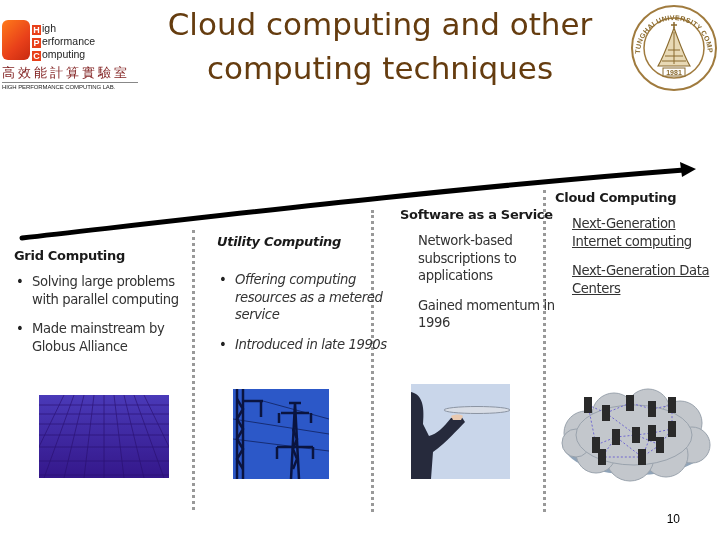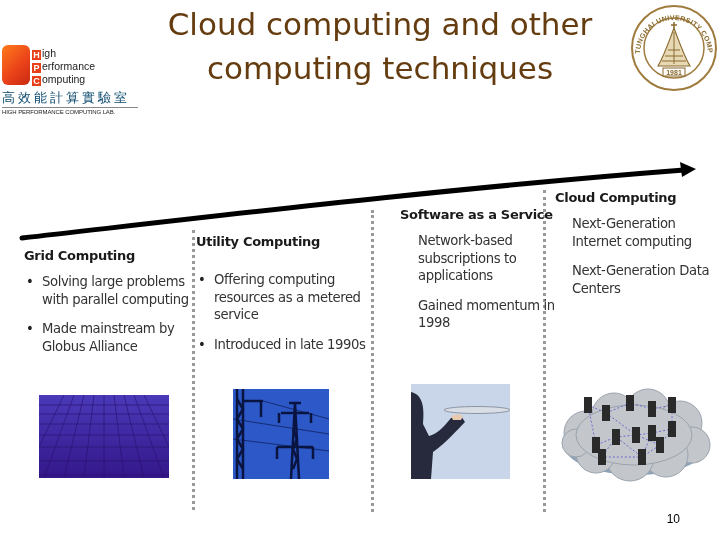--- a/index.html
+++ b/index.html
@@ -1,24 +1,24 @@
 <!DOCTYPE html>
 <html><head>
 <meta charset="utf-8">
 <style>
   html, body { margin:0; padding:0; }
   body { width:720px; height:540px; background:#ffffff; position:relative; overflow:hidden; font-family:"DejaVu Sans", sans-serif; }
   .abs { position:absolute; }
 
   
-  .hpc-logo { left:0; top:25px; width:145px; height:80px; }
+  .hpc-logo { left:0; top:0; width:145px; height:80px; }
   .hpc-square { left:2px; top:20px; width:28px; height:40px; border-radius:6px; background:linear-gradient(135deg,#ff7a1a 0%,#e8401a 60%,#c82a10 100%); }
   .hpc-lines { left:32px; top:22px; font-family:"Liberation Sans", sans-serif; font-size:10.5px; line-height:12px; color:#222; }
   .hpc-lines .cap { display:inline-block; width:9px; height:10px; background:#e8401a; color:#fff; font-weight:bold; text-align:center; line-height:10px; font-size:9px; margin-right:1px; vertical-align:-1px; }
-  .hpc-cjk { left:2px; top:64px; font-family:"DejaVu Serif", serif; font-size:13px; letter-spacing:3px; color:#0c4a6e; white-space:nowrap; }
+  .hpc-cjk { left:2px; top:64px; font-family:"DejaVu Serif", serif; font-size:13px; letter-spacing:3px; color:#7f1d1d; white-space:nowrap; }
   .hpc-rule { left:2px; top:82px; width:136px; height:1px; background:#888; }
   .hpc-en { left:2px; top:84px; font-family:"Liberation Sans", sans-serif; font-size:6px; color:#222; white-space:nowrap; letter-spacing:-0.1px; }
 
   
   .title { left:100px; top:2px; width:560px; text-align:center; font-family:"DejaVu Sans", sans-serif; font-size:31px; line-height:44px; color:#653c0f; }
   .title div { white-space:nowrap; }
 
   
   .seal { left:630px; top:4px; width:88px; height:88px; }
 
@@ -74,21 +74,21 @@
 
 <svg class="abs arrow-svg" viewBox="0 0 720 100">
   <path d="M22 88 C 200 68, 450 38, 684 20" stroke="#000" stroke-width="5" fill="none" stroke-linecap="round"></path>
   <polygon points="696,19 680,12 682,27" fill="#000"></polygon>
 </svg>
 
 <div class="abs divider" style="left:192px; top:230px; height:280px;"></div>
 <div class="abs divider" style="left:371px; top:210px; height:302px;"></div>
 <div class="abs divider" style="left:543px; top:190px; height:322px;"></div>
 
-<div class="abs" style="left:24px; top:248px; width:168px;">
+<div class="abs" style="left:14px; top:248px; width:168px;">
   <div class="col-head">Grid Computing</div>
   <div class="col-text" style="margin-top:10px;">
     <ul>
       <li>Solving large problems with parallel computing</li>
       <li>Made mainstream by Globus Alliance</li>
     </ul>
   </div>
 </div>
 <div class="abs img" style="left:39px; top:395px; width:130px; height:83px;">
   <svg width="130" height="83" viewBox="0 0 130 83">
@@ -113,21 +113,21 @@
       <line x1="45" y1="0" x2="25" y2="83"></line>
         <line x1="85" y1="0" x2="105" y2="83"></line>
       <line x1="35" y1="0" x2="5" y2="83"></line>
         <line x1="95" y1="0" x2="125" y2="83"></line>
       <line x1="25" y1="0" x2="-15" y2="83"></line>
         <line x1="105" y1="0" x2="145" y2="83"></line>
     </g>
   </svg>
 </div>
 
-<div class="abs" style="left:196px; top:234px; width:170px;">
+<div class="abs" style="left:217px; top:234px; width:170px;font-style:italic;">
   <div class="col-head">Utility Computing</div>
   <div class="col-text" style="margin-top:22px;">
     <ul>
       <li>Offering computing resources as a metered service</li>
       <li>Introduced in late 1990s</li>
     </ul>
   </div>
 </div>
 <div class="abs img" style="left:233px; top:389px; width:96px; height:90px;">
   <svg width="96" height="90" viewBox="0 0 96 90">
@@ -147,35 +147,35 @@
       <path d="M44 58 L80 58 M44 58 L44 70 M80 58 L80 70"></path>
       <path d="M56 14 L68 14"></path>
     </g>
   </svg>
 </div>
 
 <div class="abs" style="left:380px; top:207px; width:165px;margin-left:20px;">
   <div class="col-head">Software as a Service</div>
   <div class="col-text" style="margin-top:10px; padding-left:18px;">
     <p>Network-based subscriptions to applications</p>
-    <p>Gained momentum in 1998</p>
+    <p>Gained momentum in 1996</p>
   </div>
 </div>
 <div class="abs img" style="left:411px; top:384px; width:99px; height:95px;">
   <svg width="99" height="95" viewBox="0 0 99 95">
     <rect width="99" height="95" fill="#c9d6ea"></rect>
     <path d="M0 8 C10 10 14 20 12 40 L18 52 C26 50 32 44 40 34 L50 32 L54 38 C46 46 36 58 22 68 L20 95 L0 95 Z" fill="#262a3c"></path>
     <ellipse cx="66" cy="26" rx="33" ry="3.5" fill="#d8dde6" stroke="#8c95a3" stroke-width="1"></ellipse>
     <path d="M40 32 C44 30 50 30 52 32 L50 36 L42 36 Z" fill="#e9c9b0"></path>
   </svg>
 </div>
 
 <div class="abs" style="left:555px; top:190px; width:165px;">
   <div class="col-head">Cloud Computing</div>
-  <div class="col-text" style="margin-top:10px; padding-left:17px;">
+  <div class="col-text" style="margin-top:10px; padding-left:17px;text-decoration:underline;">
     <p>Next-Generation Internet computing</p>
     <p>Next-Generation Data Centers</p>
   </div>
 </div>
 <div class="abs img" style="left:556px; top:385px; width:156px; height:100px;">
   <svg width="156" height="100" viewBox="0 0 156 100">
     <g fill="#8fa3b8">
       <ellipse cx="80" cy="60" rx="72" ry="30"></ellipse>
     </g>
     <g fill="#c3c7cc" stroke="#9aa3ad" stroke-width="1">

